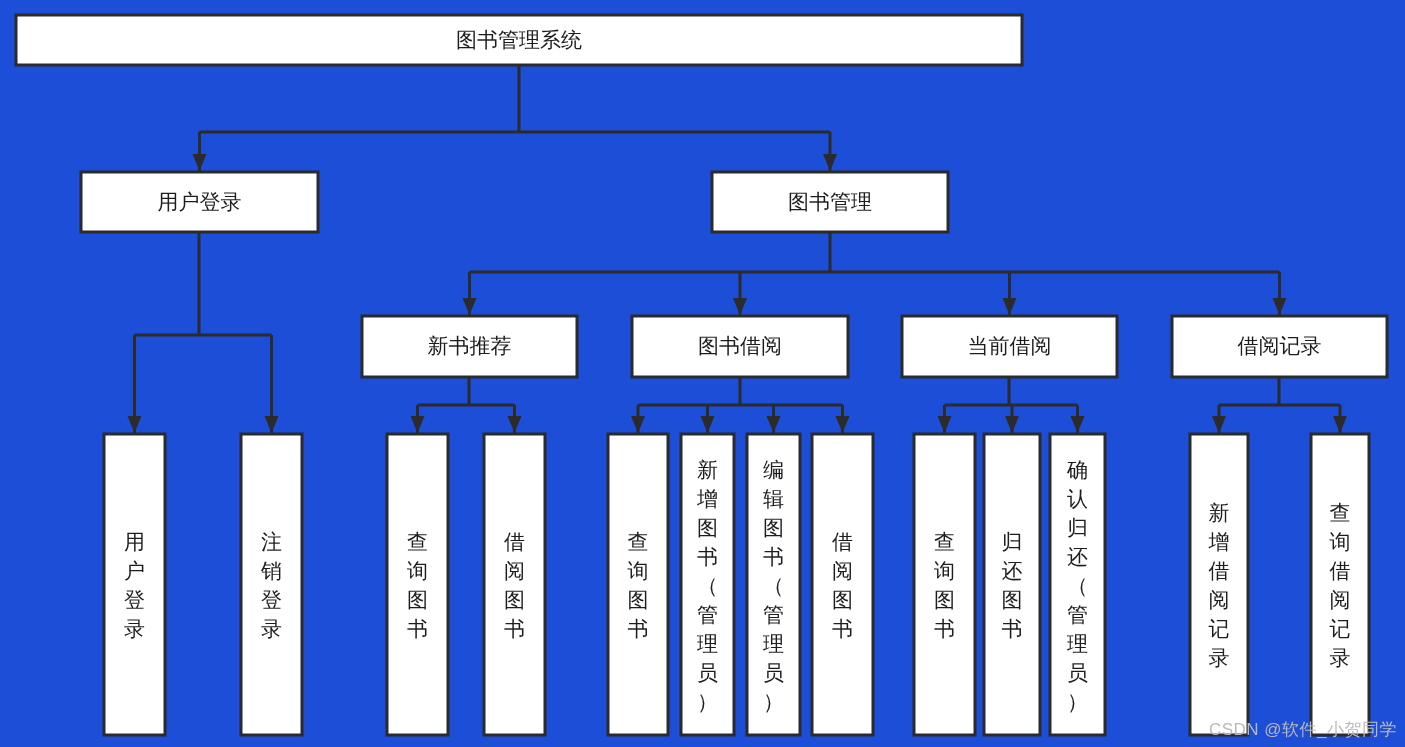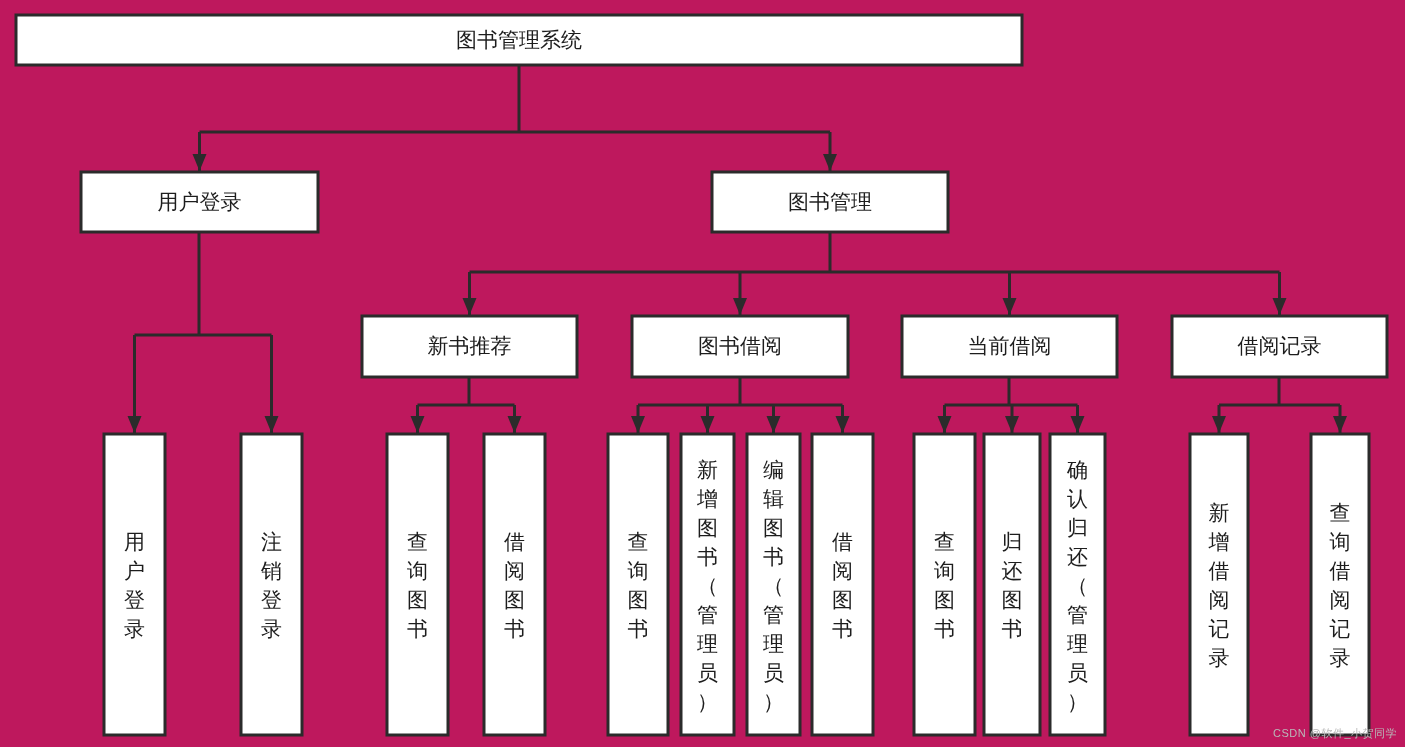--- a/index.html
+++ b/index.html
@@ -8,21 +8,21 @@
     padding: 0;
     background: #ffffff;
   }
   body {
     font-family: "Liberation Sans", "DejaVu Sans", sans-serif;
   }
   #diagram-root {
     position: relative;
     width: 1405px;
     height: 747px;
-    background: #be185d;
+    background: #1d4ed8;
     overflow: hidden;
   }
   svg.diagram-canvas {
     position: absolute;
     left: 0;
     top: 0;
     width: 1405px;
     height: 747px;
     display: block;
   }
@@ -52,21 +52,21 @@
     font-family: "Liberation Sans", "DejaVu Sans", sans-serif;
     font-size: 21px;
     fill: #1d1d1d;
     text-anchor: middle;
   }
   .watermark-text {
     position: absolute;
     right: 8px;
     bottom: 6px;
     font-family: "Liberation Sans", "DejaVu Sans", sans-serif;
-    font-size: 11px;
+    font-size: 17px;
     color: #b9b9b9;
     white-space: nowrap;
     letter-spacing: 0.5px;
     user-select: none;
   }
 </style>
 </head>
 <body>
 
 <div id="diagram-root">

